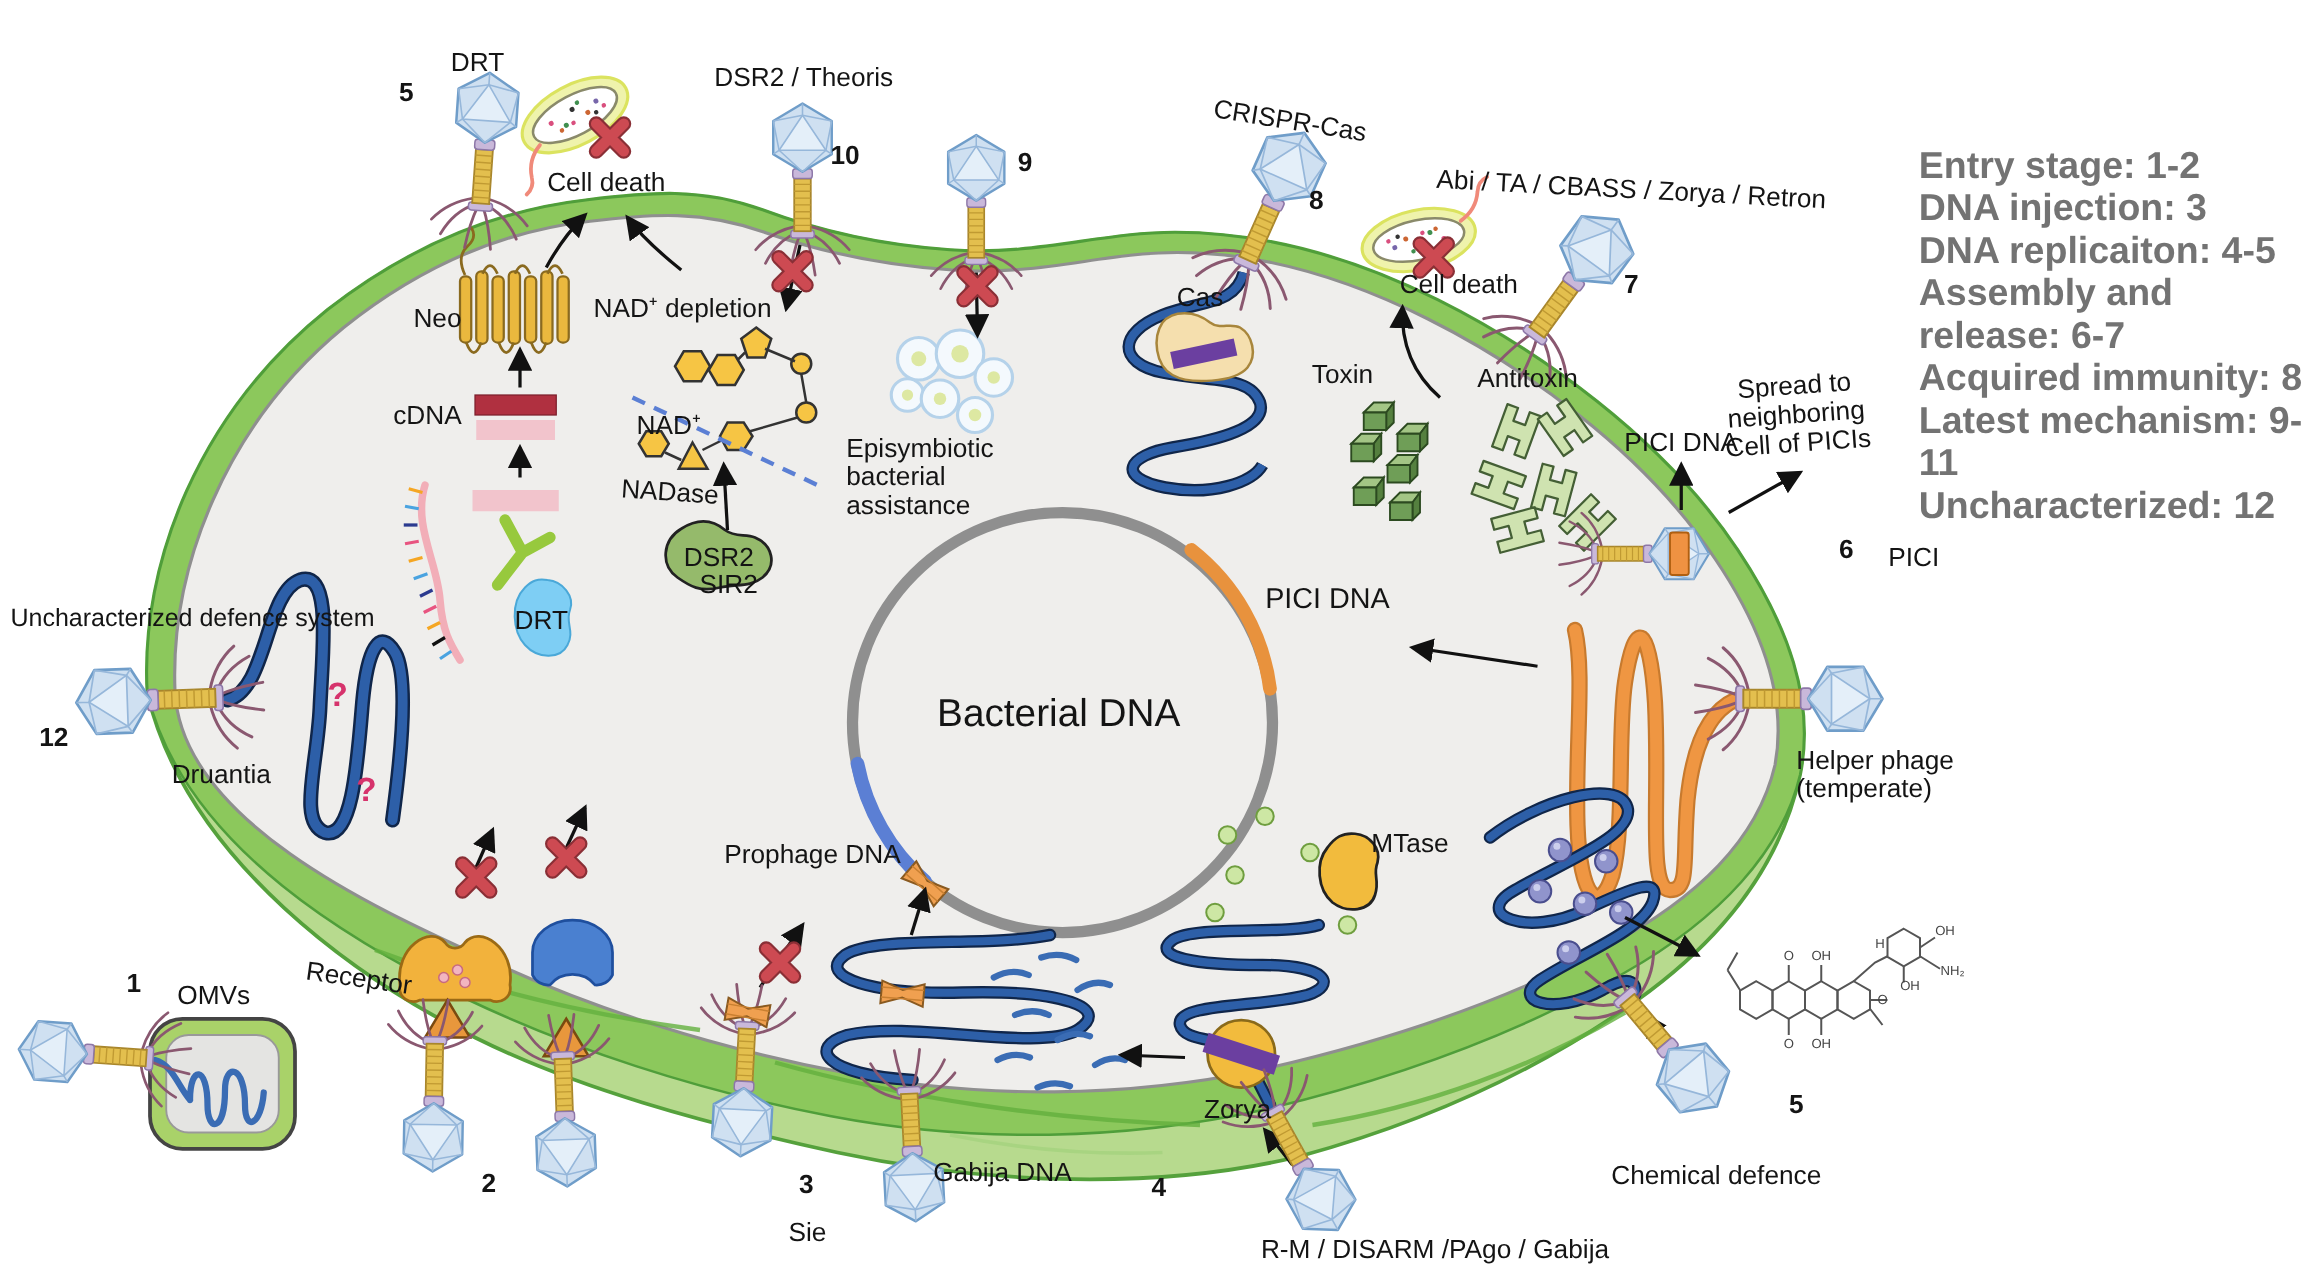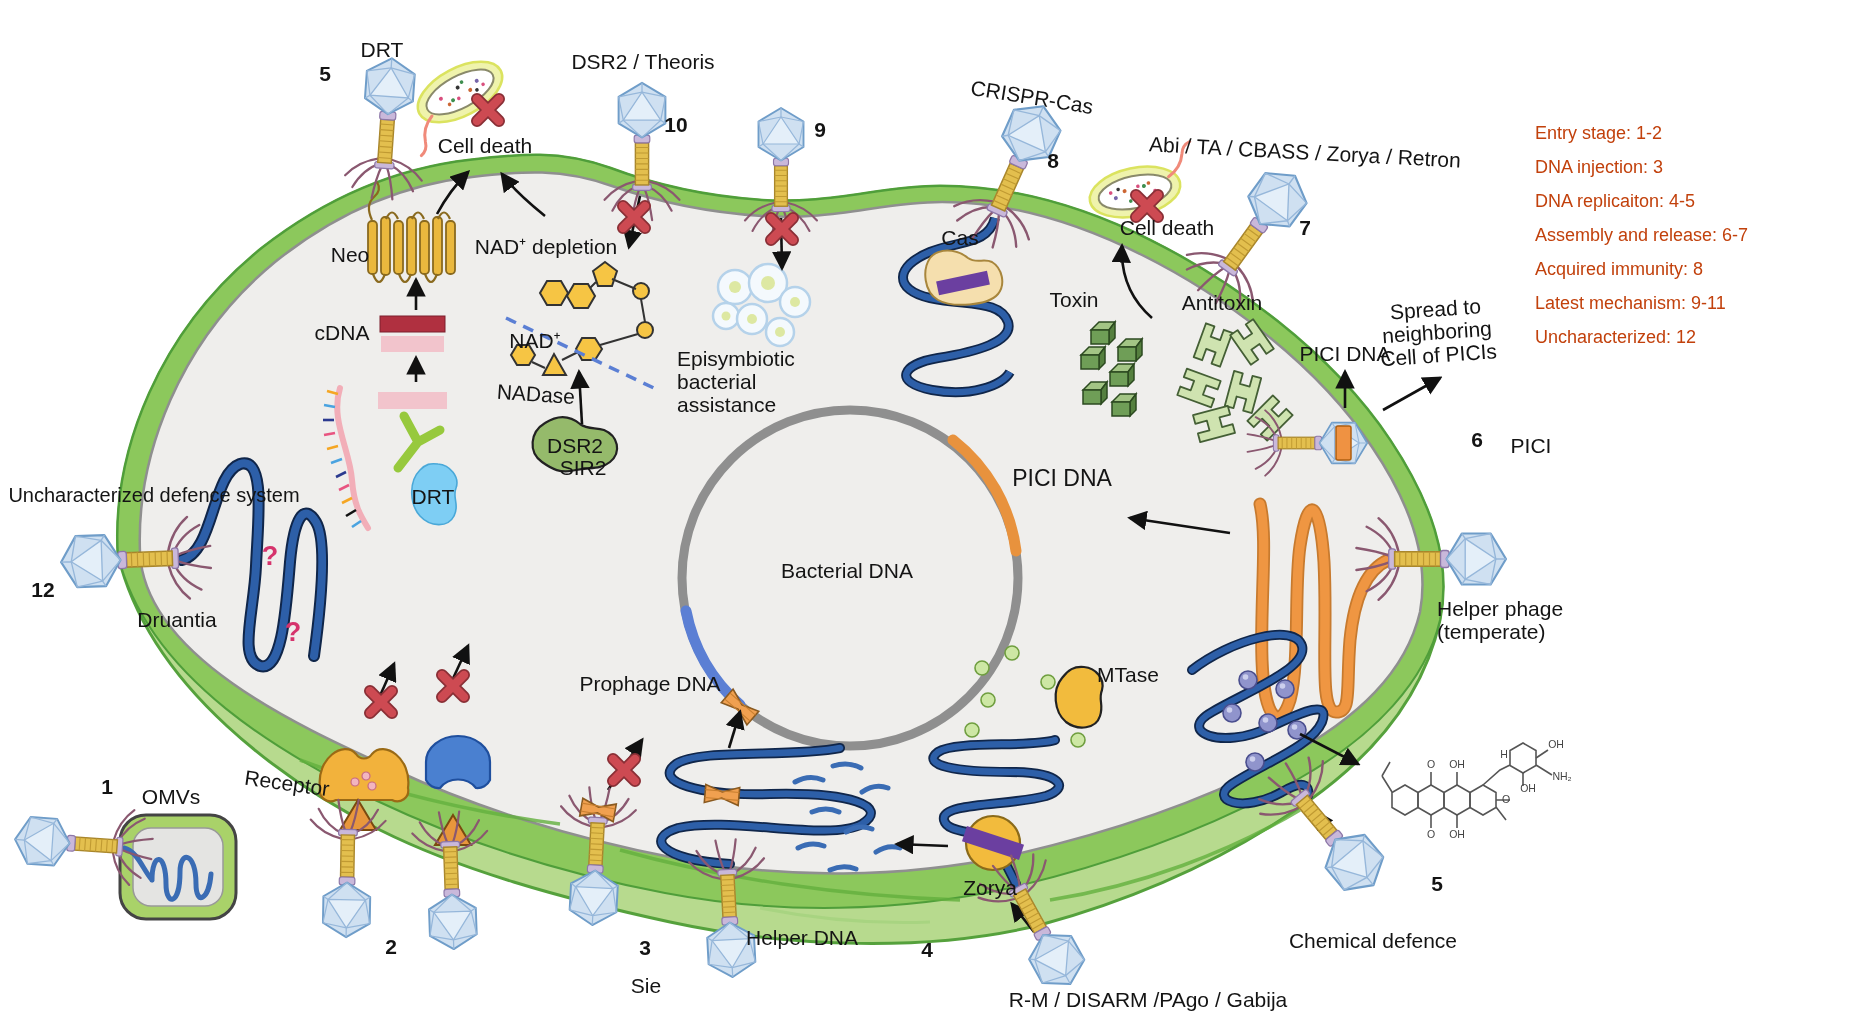--- a/index.html
+++ b/index.html
@@ -3,25 +3,25 @@
 <meta charset="utf-8">
 <style>
   html,body{margin:0;padding:0;background:#fff;}
   #stage{position:relative;width:1854px;height:1016px;overflow:hidden;background:#fff;
          font-family:"Liberation Sans",sans-serif;}
   #art{position:absolute;left:0;top:0;}
   .lbl{position:absolute;font-size:21px;color:#141414;white-space:pre-line;
        text-align:center;transform:translate(-50%,-50%);line-height:1.1;}
   .num{font-weight:bold;}
   .lft{transform:translate(0,-50%);text-align:left;}
-  .big{font-size:21px;}
+  .big{font-size:31px;}
   .sm{font-size:20px;}
   .q{color:#d6336c;font-weight:bold;font-size:27px;}
-  #legend{position:absolute;left:1535px;top:116px;font-size:18px;font-weight:normal;
-          color:#c2410c;line-height:34px;white-space:pre-line;}
+  #legend{position:absolute;left:1535px;top:116px;font-size:30px;font-weight:bold;
+          color:#737373;line-height:34px;white-space:pre-line;}
 </style>
 </head>
 <body>
 
 <div id="stage">
 
 <svg id="art" width="1854" height="1016" viewBox="0 0 1854 1016">
   <defs>
     <marker id="ah" viewBox="0 0 10 10" refX="8.5" refY="5" markerWidth="7.5" markerHeight="7.5" orient="auto-start-reverse">
       <path d="M0,0 L10,5 L0,10 z" fill="#111"></path>
@@ -397,21 +397,21 @@
 Cell of PICIs</div>
 <div class="lbl num" style="left:1477px;top:440px;">6</div>
 <div class="lbl" style="left:1531px;top:446px;">PICI</div>
 <div class="lbl lft" style="left:1437px;top:620px;">Helper phage
 (temperate)</div>
 <div class="lbl big" style="left:847px;top:571px;">Bacterial DNA</div>
 <div class="lbl" style="left:1062px;top:479px;font-size:23px;">PICI DNA</div>
 <div class="lbl" style="left:1128px;top:675px;">MTase</div>
 <div class="lbl" style="left:990px;top:888px;">Zorya</div>
 <div class="lbl" style="left:650px;top:684px;">Prophage DNA</div>
-<div class="lbl" style="left:802px;top:938px;">Helper DNA</div>
+<div class="lbl" style="left:802px;top:938px;">Gabija DNA</div>
 <div class="lbl num" style="left:927px;top:950px;">4</div>
 <div class="lbl" style="left:1148px;top:1000px;white-space:nowrap;">R-M / DISARM /PAgo / Gabija</div>
 <div class="lbl num" style="left:645px;top:948px;">3</div>
 <div class="lbl" style="left:646px;top:986px;">Sie</div>
 <div class="lbl num" style="left:391px;top:947px;">2</div>
 <div class="lbl" style="left:287px;top:783px;transform:translate(-50%,-50%) rotate(8deg);">Receptor</div>
 <div class="lbl num" style="left:107px;top:787px;">1</div>
 <div class="lbl" style="left:171px;top:797px;">OMVs</div>
 <div class="lbl num" style="left:43px;top:590px;">12</div>
 <div class="lbl" style="left:177px;top:620px;">Druantia</div>

